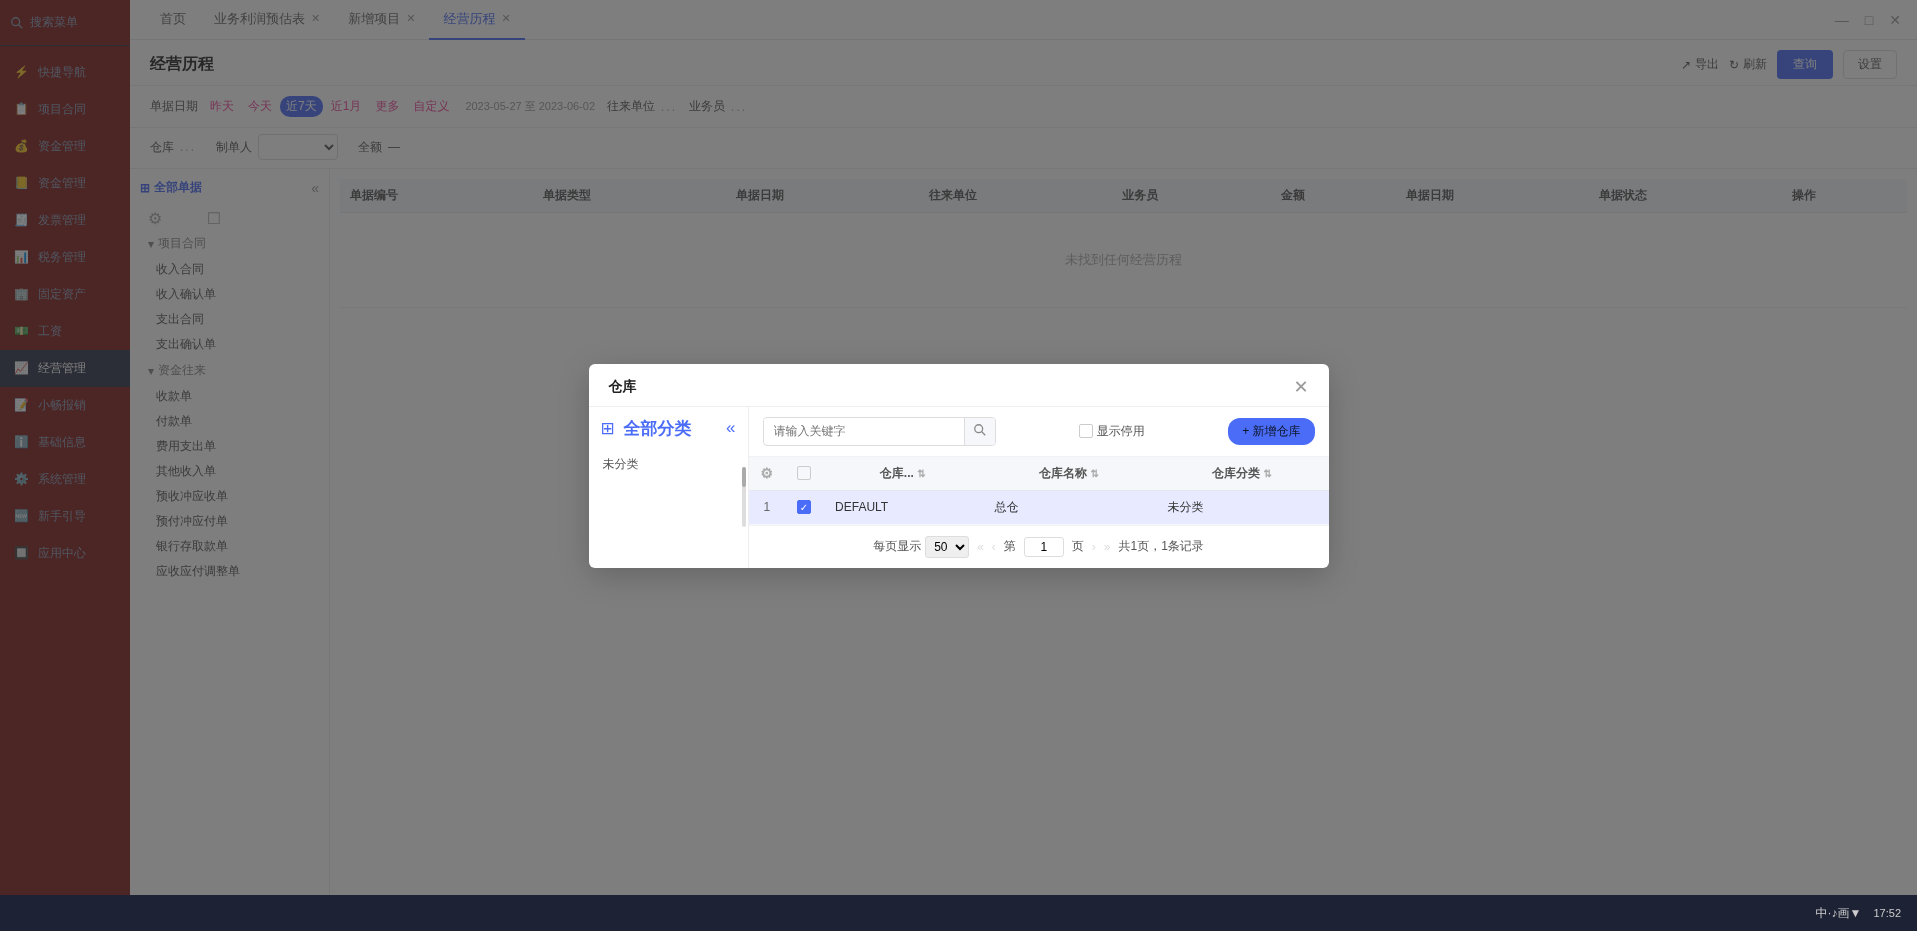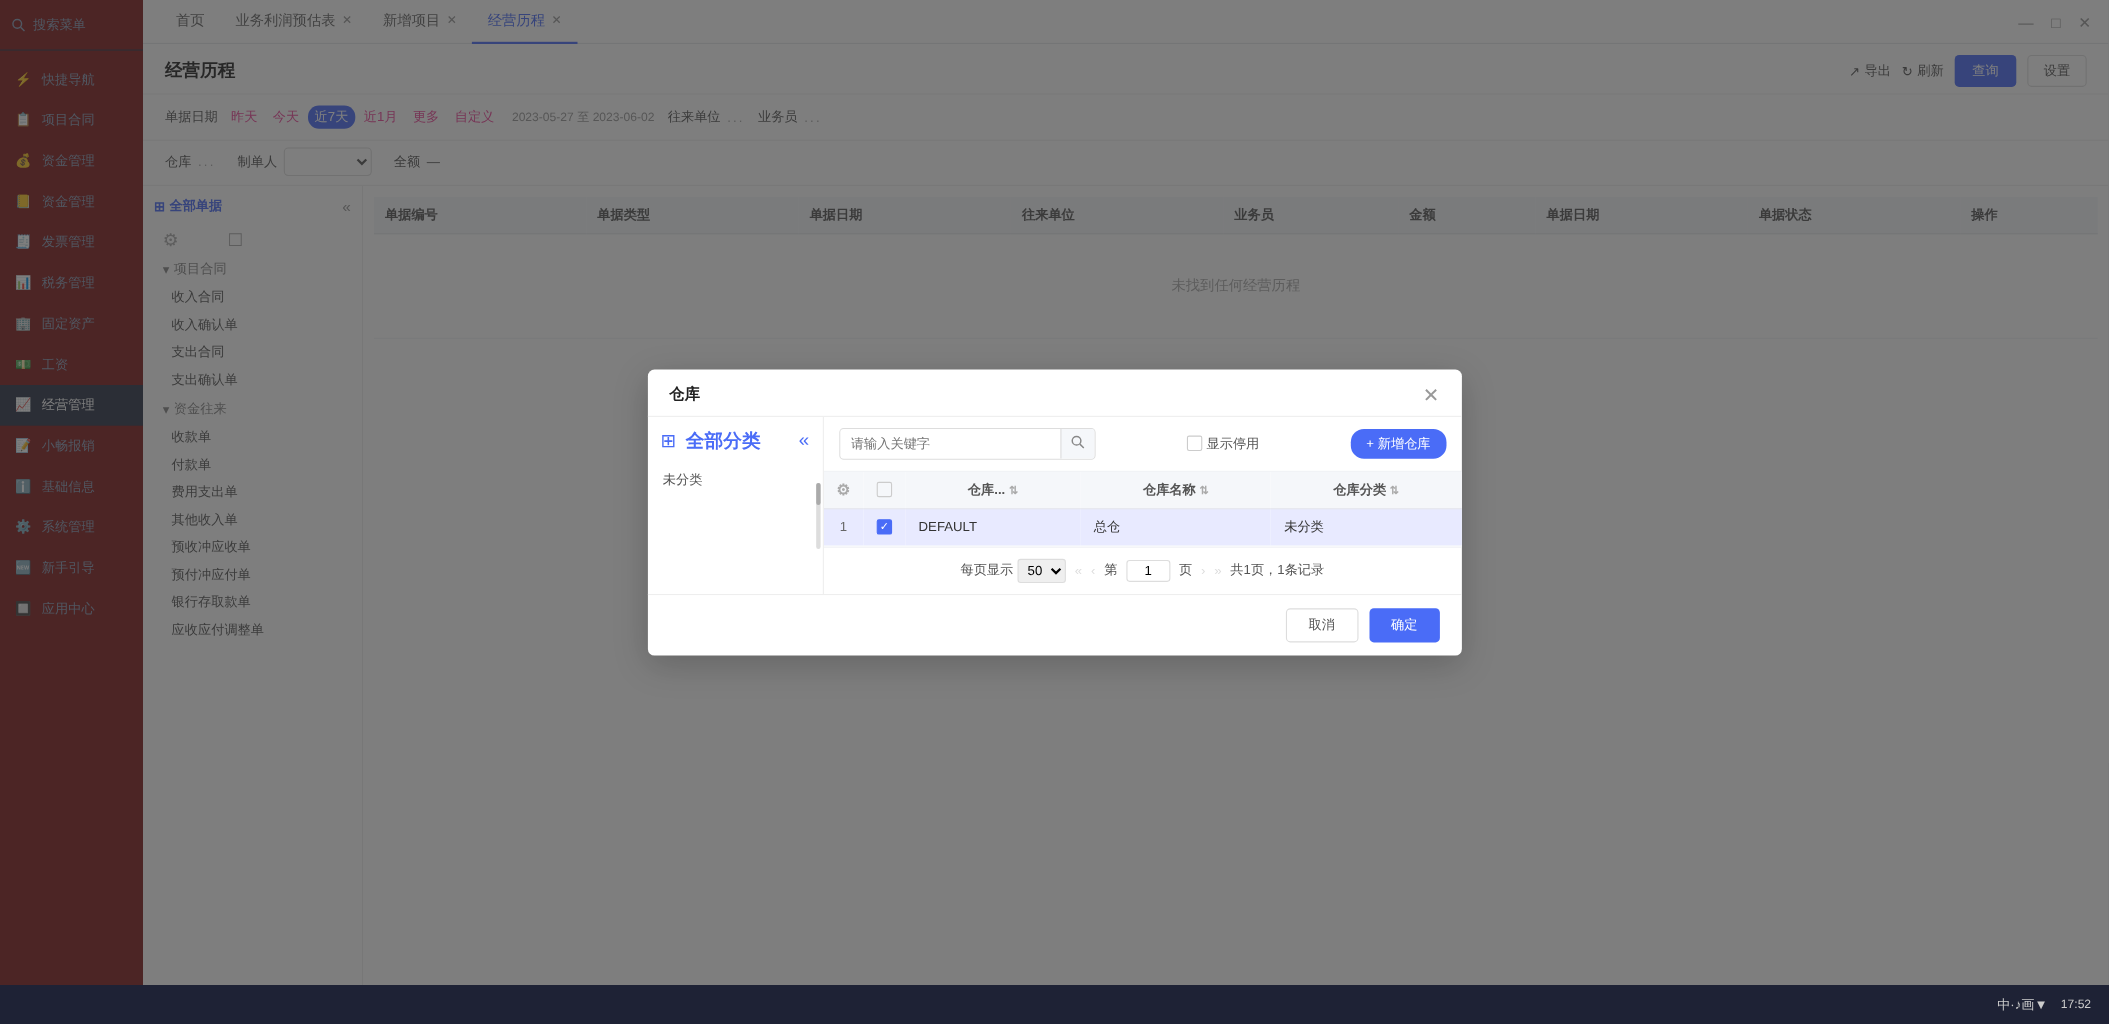--- a/index.html
+++ b/index.html
@@ -88,21 +88,21 @@
     .modal-left-item { padding: 8px 14px; font-size: 12px; color: #555; cursor: pointer; }
 
     
     .modal-right { flex: 1; display: flex; flex-direction: column; overflow: hidden; }
     .modal-toolbar { display: flex; align-items: center; justify-content: space-between; padding: 10px 14px; border-bottom: 1px solid #f0f2f5; }
     .modal-search { display: flex; align-items: center; gap: 0; border: 1px solid #ddd; border-radius: 4px; overflow: hidden; }
     .modal-search input { border: none; outline: none; padding: 5px 10px; font-size: 12px; width: 200px; }
     .modal-search-btn { background: #f5f7fa; border: none; border-left: 1px solid #ddd; padding: 5px 8px; cursor: pointer; color: #888; }
     .show-disabled { display: flex; align-items: center; gap: 4px; font-size: 12px; color: #555; }
     .checkbox { width: 14px; height: 14px; border: 1px solid #ccc; border-radius: 2px; cursor: pointer; }
-    .btn-add { background: #4a6cf7; color: #ffffff; border: none; padding: 5px 14px; border-radius: 12px; cursor: pointer; font-size: 12px; display: flex; align-items: center; gap: 4px; }
+    .btn-add { background: #4a6cf7; color: #0f172a; border: none; padding: 5px 14px; border-radius: 12px; cursor: pointer; font-size: 12px; display: flex; align-items: center; gap: 4px; }
 
     
     .modal-table-wrap { flex: 1; overflow: auto; }
     .modal-table { width: 100%; border-collapse: collapse; font-size: 12px; }
     .modal-table th { background: #f5f7fa; padding: 8px 12px; border-bottom: 1px solid #e5e7eb; color: #555; white-space: nowrap; }
     .modal-table td { padding: 8px 12px; border-bottom: 1px solid #f5f7fa; color: #333; }
     .modal-table tr.selected td { background: #e8eaff; }
     .col-sort { cursor: pointer; }
     .col-sort::after { content: " ⇅"; font-size: 10px; color: #aaa; }
     .settings-icon { color: #aaa; cursor: pointer; font-size: 14px; }
@@ -487,24 +487,20 @@
           <span>第</span>
           <input type="text" style="width: 40px; border: 1px solid rgb(221, 221, 221); border-radius: 3px; padding: 2px 6px; text-align: center; font-size: 12px;" value="1">
           <span>页</span>
           <span class="page-nav disabled">›</span>
           <span class="page-nav disabled">»</span>
           <span>共1页，1条记录</span>
         </div>
       </div>
     </div>
 
-    <div class="modal-footer">
-      <button class="btn-cancel">取消</button>
-      <button class="btn-confirm">确定</button>
-    </div>
   </div>
 </div>
 
 <div class="taskbar">
   <div class="taskbar-icons">
     <span style="color:#ccc; font-size:12px;">中·♪画▼</span>
   </div>
   <span class="taskbar-time">17:52</span>
 </div>
 

